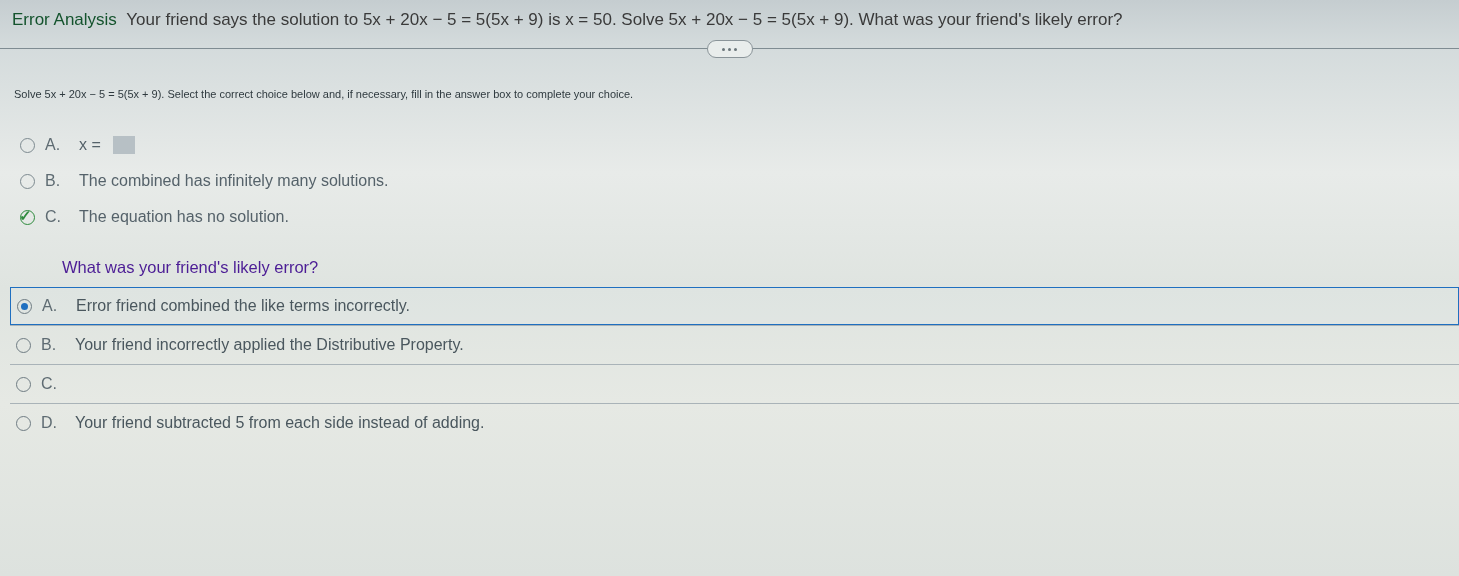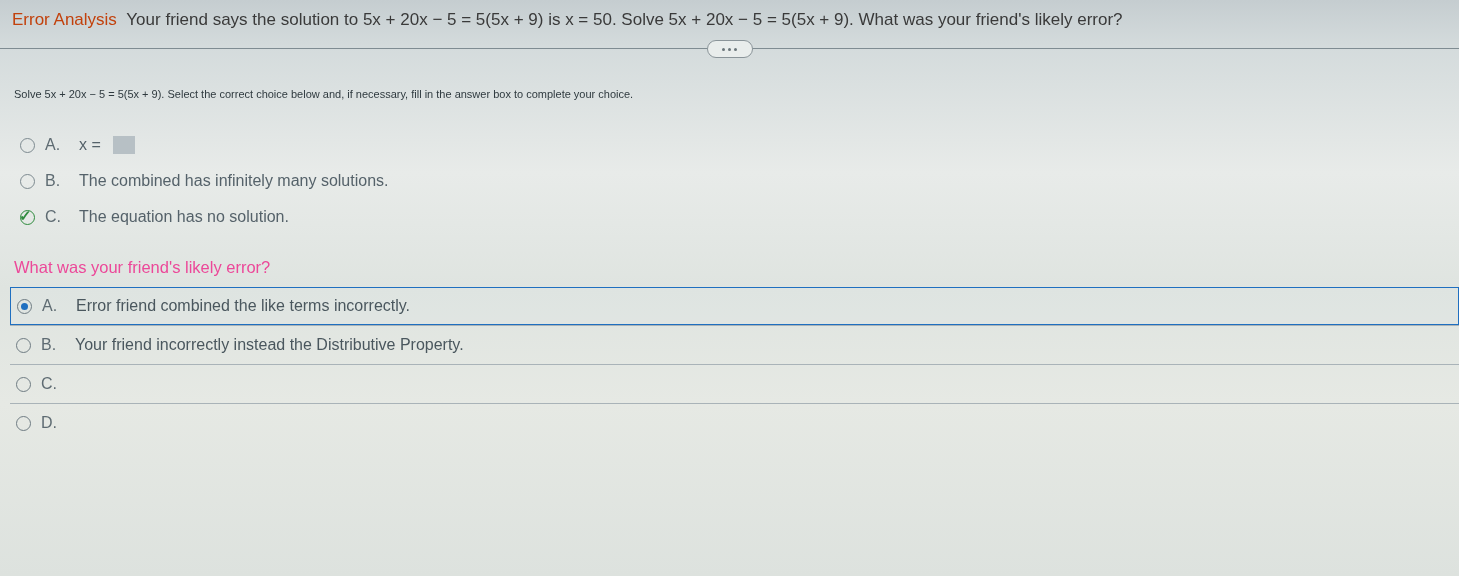--- a/index.html
+++ b/index.html
@@ -13,21 +13,21 @@
     position: relative;
     overflow: hidden;
   }
   .content { padding: 0; }
   .header-line {
     padding: 10px 12px 18px 12px;
     font-size: 17px;
     color: #3a3a3a;
   }
   .header-line .title-strong {
-    color: #c2410c;
+    color: #14532d;
     font-weight: 400;
   }
   .divider-row {
     position: relative;
     height: 22px;
     border-top: 1px solid #7f8c92;
     margin: 0 0 0 0;
   }
   .pill {
     position: absolute;
@@ -87,22 +87,23 @@
   .opt-letter { color: #5e6b72; margin-right: 6px; min-width: 18px; }
   .ans-box {
     display: inline-block;
     width: 22px; height: 18px;
     background: #b7c0c5;
     vertical-align: middle;
     margin-left: 2px;
   }
   .sub-prompt {
     padding: 14px 14px 10px 14px;
-    color: #ec4899;
+    color: #4c1d95;
     font-size: 16.5px;
+    margin-left: 48px;
   }
   .choice-list2 { padding: 0 0 0 10px; }
   .choice2 {
     display: flex;
     align-items: center;
     gap: 10px;
     padding: 10px 0 10px 6px;
     border-top: 1px solid #a9b3b8;
     color: #4a575e;
     font-size: 16px;
@@ -170,25 +171,26 @@
 
   <div class="choice-list2">
     <div class="choice2 selected">
       <span class="radio2 sel"></span>
       <span class="opt-letter">A.</span>
       <span>Error friend combined the like terms incorrectly.</span>
     </div>
     <div class="choice2">
       <span class="radio2"></span>
       <span class="opt-letter">B.</span>
-      <span>Your friend incorrectly instead the Distributive Property.</span>
+      <span>Your friend incorrectly applied the Distributive Property.</span>
     </div>
     <div class="choice2">
       <span class="radio2"></span>
       <span class="opt-letter">C.</span>
     </div>
     <div class="choice2">
       <span class="radio2"></span>
       <span class="opt-letter">D.</span>
+      <span>Your friend subtracted 5 from each side instead of adding.</span>
     </div>
   </div>
 
 </div>
 
 </body></html>

